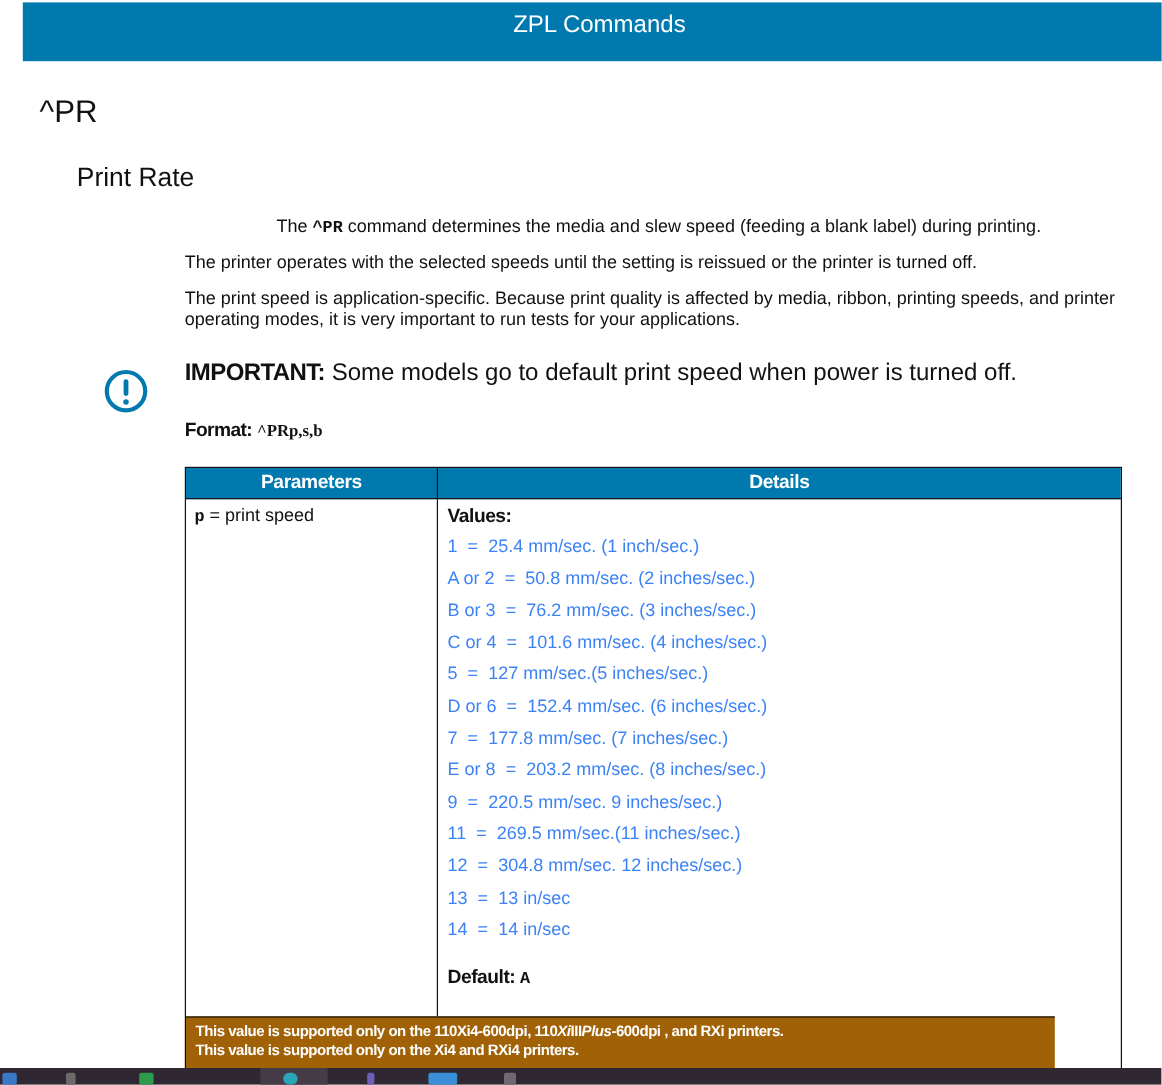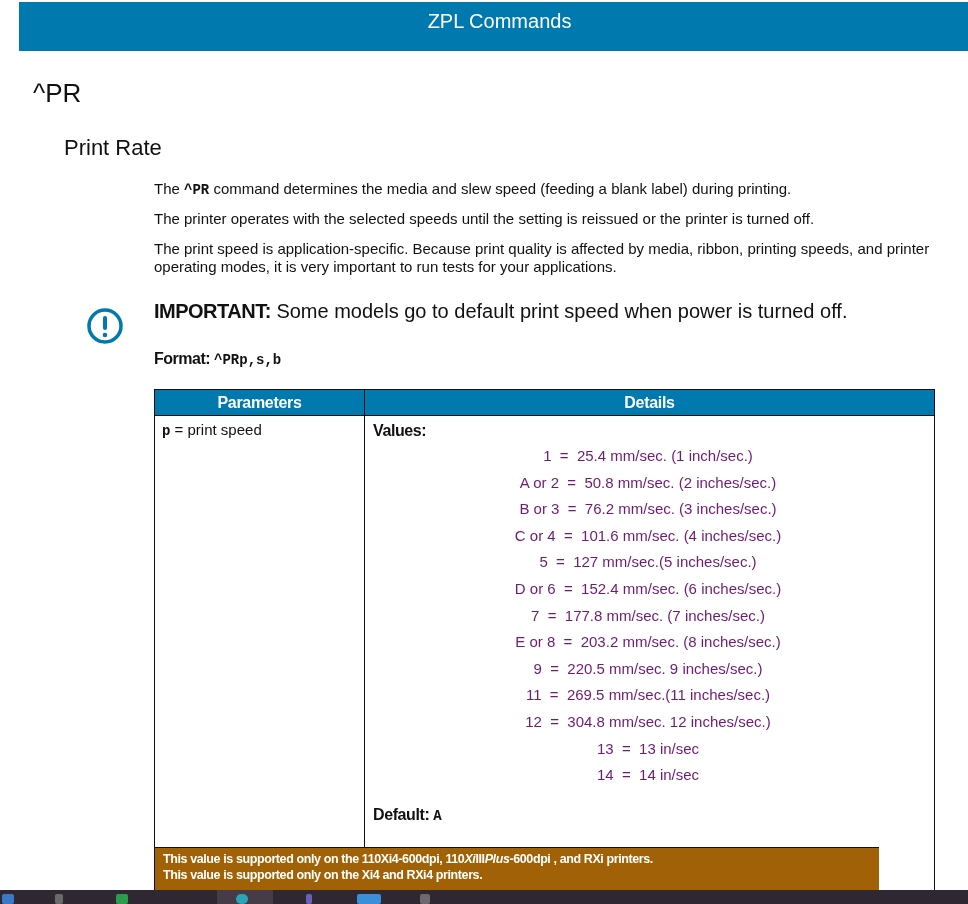--- a/index.html
+++ b/index.html
@@ -15,37 +15,37 @@
     position: absolute; left: 33px; top: 78px; font-size: 26px; color: #111;
   }
   .section-title {
     position: absolute; left: 64px; top: 135px; font-size: 22px; color: #111;
   }
   .para {
     position: absolute; left: 154px; font-size: 15px; line-height: 18px; color: #111;
     width: 790px;
   }
   .para b { font-family: "Liberation Mono", monospace; font-weight: bold; font-size: 14px; }
-  .p1 { top: 180px; }
+  .p1 { top: 180px; text-align: center; }
   .p2 { top: 210px; }
   .p3 { top: 240px; }
 
   .important-icon {
     position: absolute; left: 86px; top: 307px; width: 38px; height: 38px;
   }
   .important-text {
     position: absolute; left: 154px; top: 300px; font-size: 20px; color: #111;
   }
   .important-text .label { font-weight: bold; letter-spacing: -0.5px; }
 
   .format-line {
     position: absolute; left: 154px; top: 350px; font-size: 16px; color: #111;
   }
   .format-line .label { font-weight: bold; letter-spacing: -0.5px; }
-  .format-line .code { font-family: Liberation Mono, monospace; font-size: 14px; font-weight: bold; margin-left: 4px; text-align: center; }
+  .format-line .code { font-family: Liberation Serif, serif; font-size: 14px; font-weight: bold; margin-left: 4px; text-align: center; }
 
   .param-table {
     position: absolute; left: 154px; top: 389px; width: 781px; height: 505px;
     border: 1px solid #111;
   }
   .th-row {
     position: absolute; left: 0; top: 0; width: 779px; height: 26px;
     background: #0079ae; border-bottom: 1px solid #111;
   }
   .th {
@@ -56,21 +56,21 @@
   .th-details { left: 210px; width: 569px; }
   .col-divider {
     position: absolute; left: 209px; top: 26px; width: 1px; height: 431px; background: #111;
   }
   .param-cell {
     position: absolute; left: 7px; top: 31px; font-size: 15px; color: #111;
   }
   .param-cell .pname { font-family: "Liberation Mono", monospace; font-weight: bold; font-size: 14px; }
   .details-cell { position: absolute; left: 218px; top: 32px; width: 550px; }
   .values-label { font-weight: bold; font-size: 16px; letter-spacing: -0.4px; height: 25px; line-height: 18px; }
-  .value-row { font-size: 15px; height: 26.6px; line-height: 18px; color: #701a75; white-space: nowrap; text-align: center; }
+  .value-row { font-size: 15px; height: 26.6px; line-height: 18px; color: #3b82f6; white-space: nowrap; }
   .default-line { font-size: 16px; margin-top: 13px; line-height: 18px; }
   .default-line .label { font-weight: bold; letter-spacing: -0.4px; }
   .default-line .code { font-family: "Liberation Mono", monospace; font-weight: bold; font-size: 14px; margin-left: 4px; }
 
   .footnote-bar {
     position: absolute; left: 0; top: 457px; width: 724px; height: 48px;
     background: #a16207; border-top: 1px solid #111; color: #fff;
     font-size: 12.5px; font-weight: bold; padding: 3px 0 0 8px; line-height: 16px;
     letter-spacing: -0.4px;
   }

